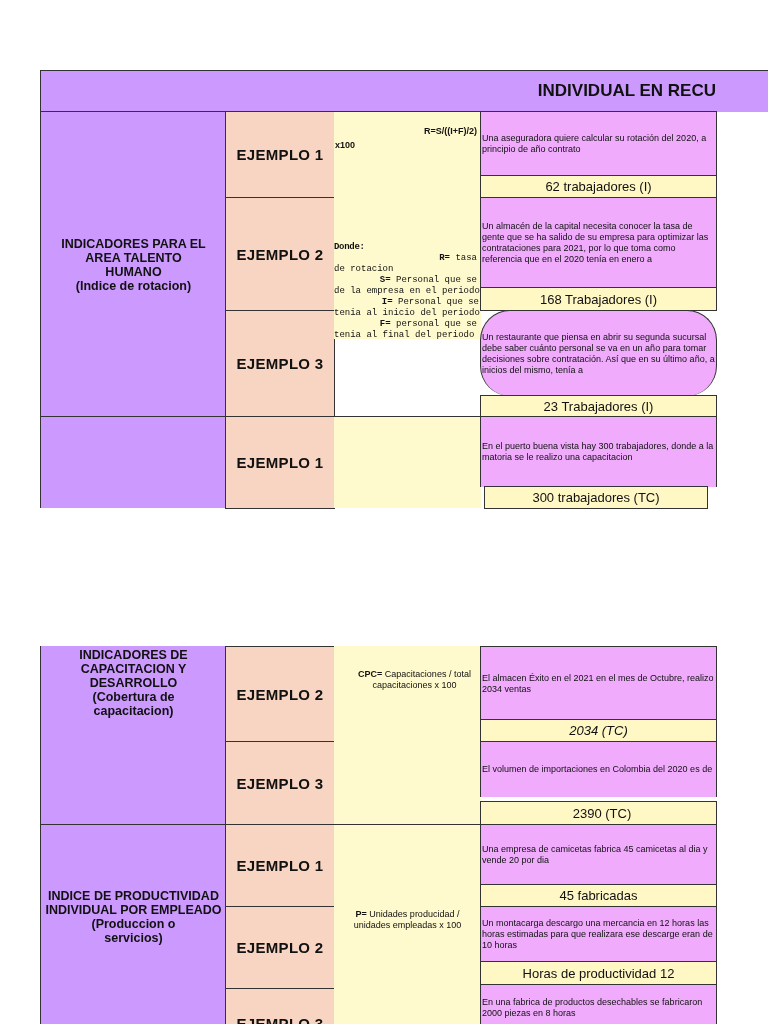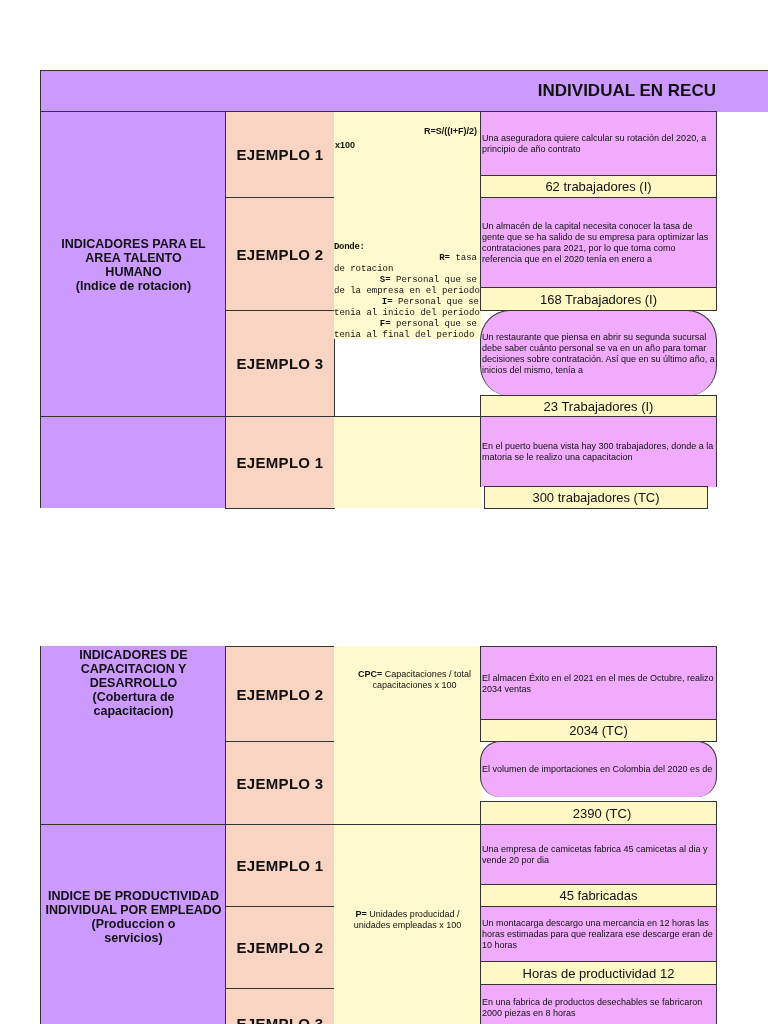--- a/index.html
+++ b/index.html
@@ -75,22 +75,22 @@
 DESARROLLO
 (Cobertura de
 capacitacion)</span>
 </div>
 <div class="abs peach ej" style="left:225px;top:646px;width:110px;height:96px;">EJEMPLO 2</div>
 <div class="abs peach ej" style="left:225px;top:741px;width:110px;height:84px;">EJEMPLO 3</div>
 <div class="abs yellow formula" style="left:334px;top:646px;width:147px;height:179px;border-top:none;padding:23px 2px 0 16px;text-align:center;">
   <b>CPC=</b><span> Capacitaciones / total capacitaciones  x 100</span>
 </div>
 <div class="abs white stmt" style="left:480px;top:646px;width:237px;height:74px;">El almacen Éxito en el 2021 en el mes de Octubre, realizo 2034 ventas</div>
-<div class="abs ansbg ans" style="left:480px;top:719px;width:237px;height:23px;">2034 (TC)</div>
-<div class="abs white stmt" style="left:480px;top:741px;width:237px;height:56px;border-radius:20px;">El volumen de importaciones en  Colombia  del 2020 es de</div>
+<div class="abs ansbg ans" style="left:480px;top:719px;width:237px;height:23px;font-style:italic;">2034 (TC)</div>
+<div class="abs white stmt" style="left:480px;top:741px;width:237px;height:56px;">El volumen de importaciones en  Colombia  del 2020 es de</div>
 <div class="abs ansbg ans" style="left:480px;top:801px;width:237px;height:24px;padding-left:7px;">2390 (TC)</div>
 
 <div class="abs purple cat" style="left:40px;top:824px;width:186px;height:210px;border-top:1.2px solid #333;padding-bottom:26px;">
   <span>INDICE DE PRODUCTIVIDAD
 INDIVIDUAL POR EMPLEADO
 (Produccion o
 servicios)</span>
 </div>
 <div class="abs peach ej" style="left:225px;top:824px;width:110px;height:83px;">EJEMPLO 1</div>
 <div class="abs peach ej" style="left:225px;top:906px;width:110px;height:83px;">EJEMPLO 2</div>

